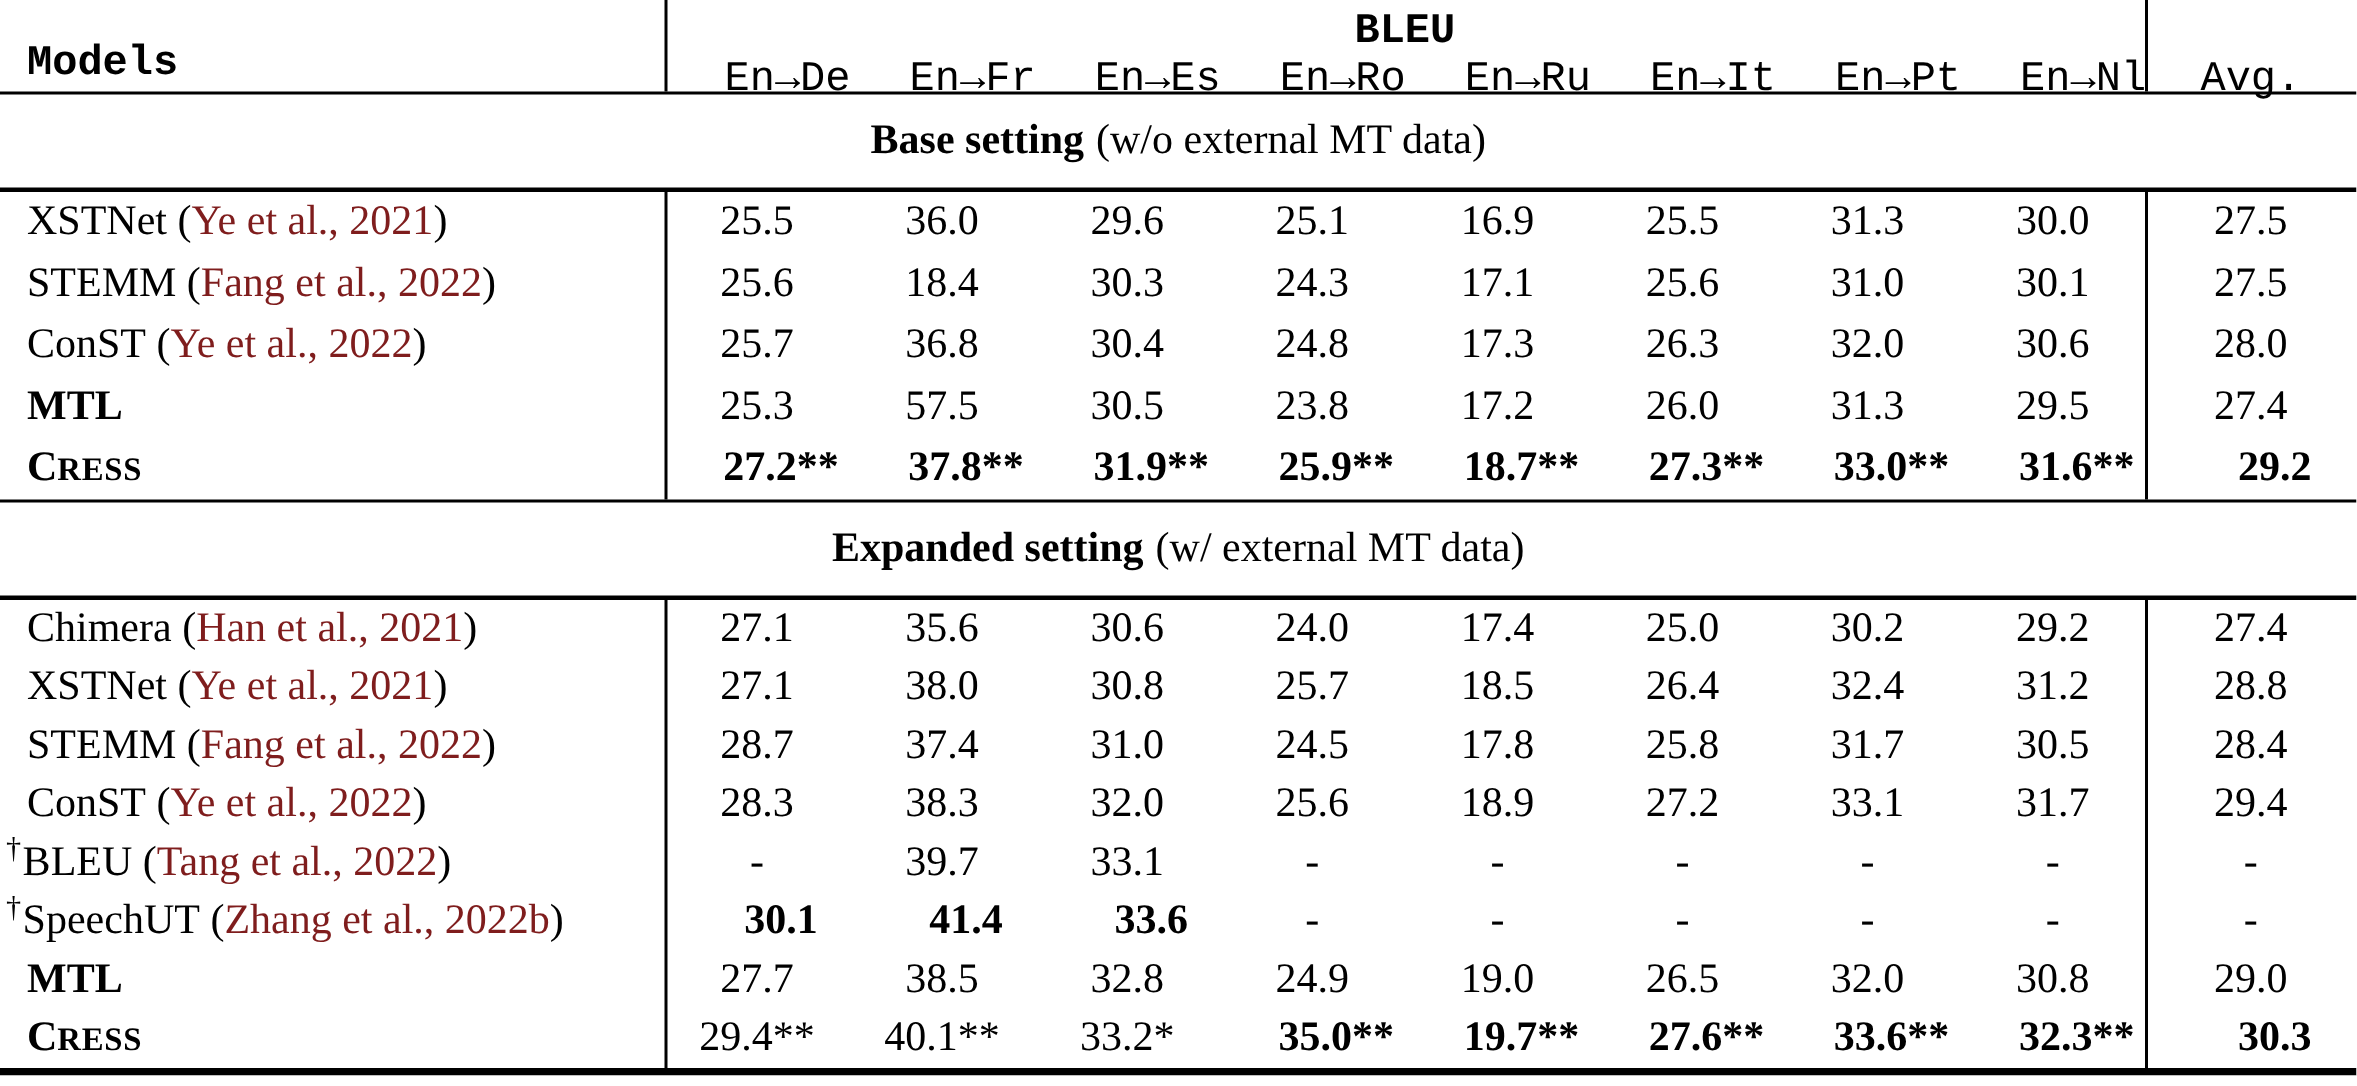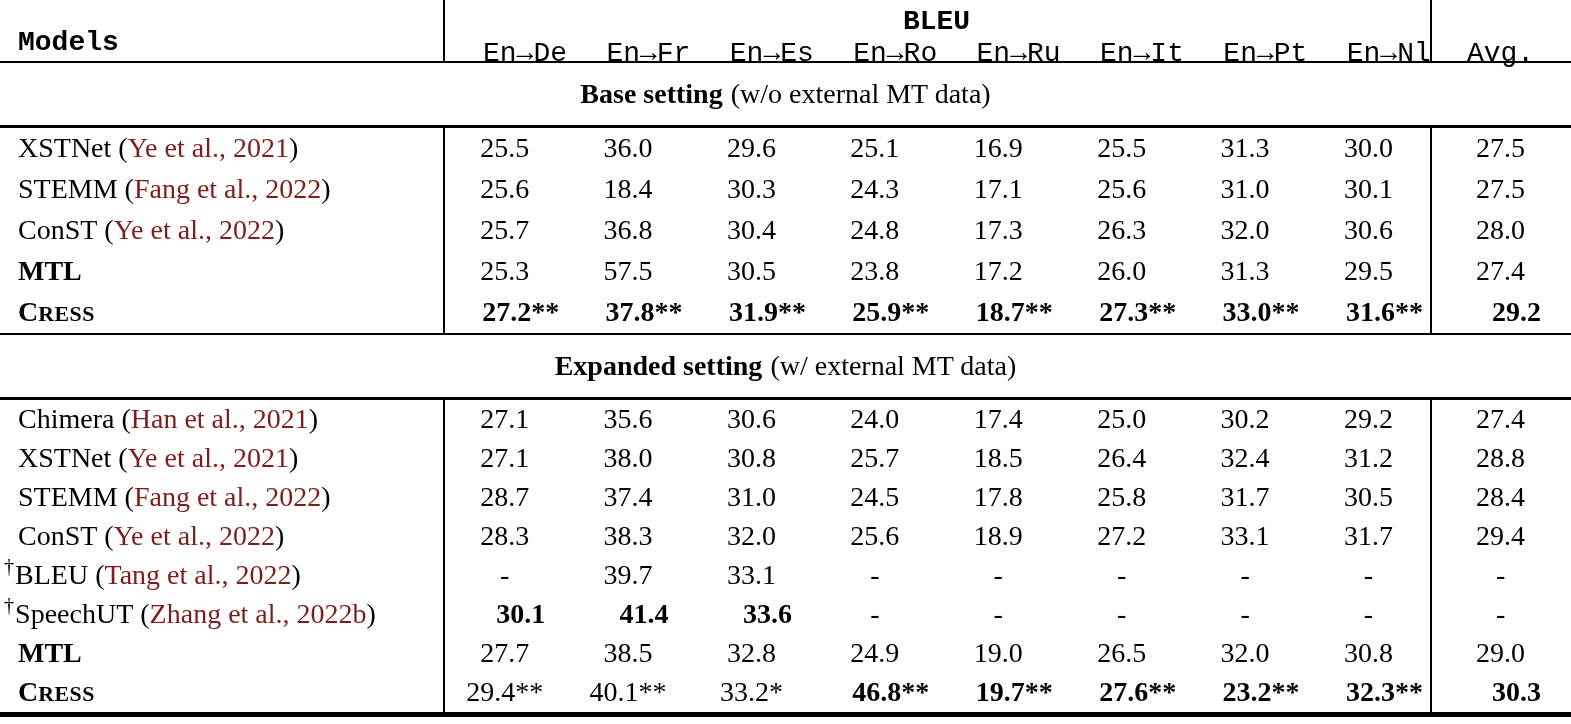--- a/index.html
+++ b/index.html
@@ -318,24 +318,24 @@
         <div class="cell num">30.8</div>
         <div class="cell num">29.0</div>
       </div>
       <div class="grid trow">
         <div class="cell model-cell">
           <span class="bold"><span>C</span><span class="sc-rest">RESS</span></span>
         </div>
         <div class="cell num">29.4**</div>
         <div class="cell num">40.1**</div>
         <div class="cell num">33.2*</div>
-        <div class="cell num bold">46.8**</div>
+        <div class="cell num bold">35.0**</div>
         <div class="cell num bold">19.7**</div>
         <div class="cell num bold">27.6**</div>
-        <div class="cell num bold">23.2**</div>
+        <div class="cell num bold">33.6**</div>
         <div class="cell num bold">32.3**</div>
         <div class="cell num bold">30.3</div>
       </div>
     </div>
 
   <div class="hrule thick"></div>
   <div class="bottom-space"></div>
 </div>
 
 </body></html>

